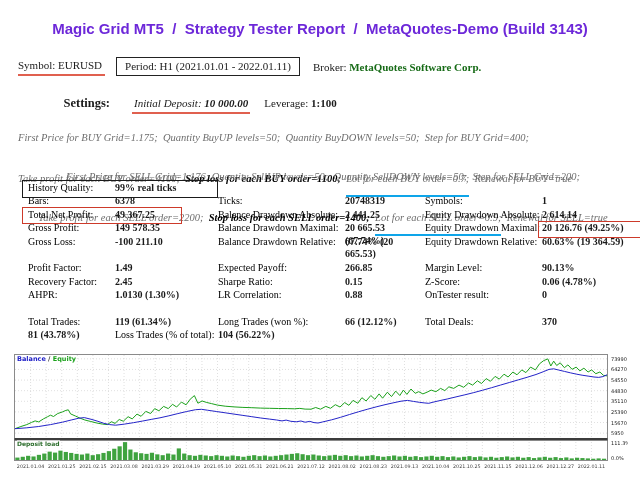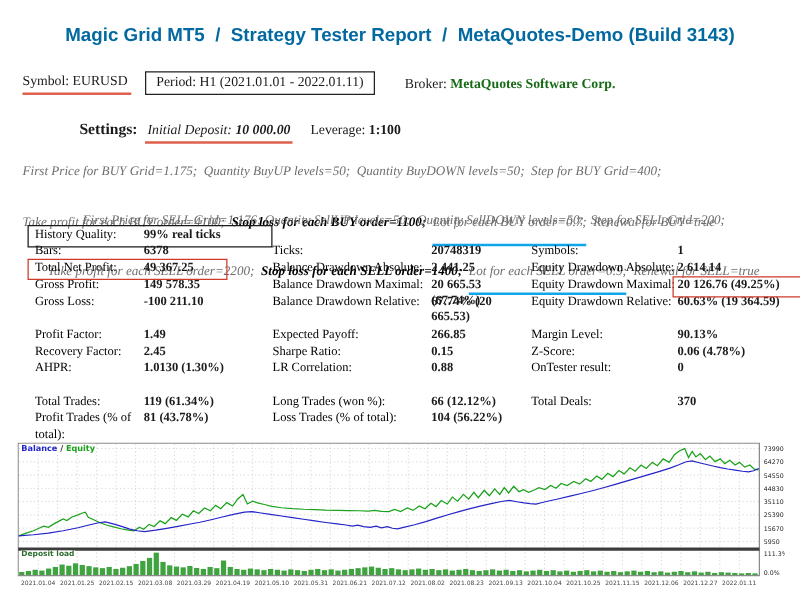--- a/index.html
+++ b/index.html
@@ -3,30 +3,30 @@
 <meta charset="utf-8">
 <style>
   html,body{margin:0;padding:0;}
   body{
     width:640px;height:480px;background:#ffffff;position:relative;overflow:hidden;
     font-family:"Liberation Serif",serif;color:#1a1a1a;
   }
   .title{
     position:absolute;top:20px;left:0;width:640px;text-align:center;
     font-family:"Liberation Sans",sans-serif;font-weight:bold;font-size:15px;
-    color:#0369a1;white-space:pre;
+    color:#6d28d9;white-space:pre;
   }
   .info-row{position:absolute;top:57px;left:18px;font-size:11px;display:flex;align-items:center;white-space:pre;}
   .info-row b{font-weight:normal;}
   .symbol-wrap{border-bottom:2px solid #e0604f;padding:2px 3px 3px 0;}
   .period-box{border:1px solid #222;padding:2px 8px 3px 8px;margin-left:11px;}
-  .broker-wrap{margin-left:24px;}
+  .broker-wrap{margin-left:13px;}
   .broker-wrap .val{color:#176b17;font-weight:bold;}
   .settings-row{position:absolute;top:84px;left:18px;font-size:11px;white-space:pre;}
-  .settings-row .set-label{font-weight:bold;font-size:12.5px;margin-right:6px;padding-left:40px;}
+  .settings-row .set-label{font-weight:bold;font-size:12.5px;margin-right:22px;padding-left:40px;}
   .deposit-wrap{border-bottom:2px solid #e0604f;padding:0 2px 3px 2px;font-style:italic;}
   .leverage-wrap{margin-left:14px;}
   .params{position:absolute;left:18px;width:610px;font-style:italic;font-size:10.5px;
     line-height:13.5px;color:#6e6e6e;white-space:pre-wrap;}
   .params-buy{top:104px;}
   .params-sell{top:143px;text-align:center;}
   .seg-bold{color:#000;font-weight:bold;}
   .seg-lot{border-bottom:2px solid #0ea5e9;padding-bottom:11px;}
   .stats{
     position:absolute;left:28px;top:182px;display:grid;
@@ -125,21 +125,20 @@
     <div class="val">0.88</div>
     <div class="lbl">OnTester result:</div>
     <div class="val">0</div>
     <div class="gap"></div>
     <div class="lbl">Total Trades:</div>
     <div class="val">119 (61.34%)</div>
     <div class="lbl">Long Trades (won %):</div>
     <div class="val">66 (12.12%)</div>
     <div class="lbl">Total Deals:</div>
     <div class="val">370</div>
-    <div class="lbl">Profit Trades (% of total):</div>
     <div class="val">81 (43.78%)</div>
     <div class="lbl">Loss Trades (% of total):</div>
     <div class="val">104 (56.22%)</div>
   </div>
 
 <div class="overlay-box box-quality"></div>
 <div class="overlay-box box-netprofit"></div>
 <div class="overlay-box box-equitydd"></div>
 
 <div class="chart">

